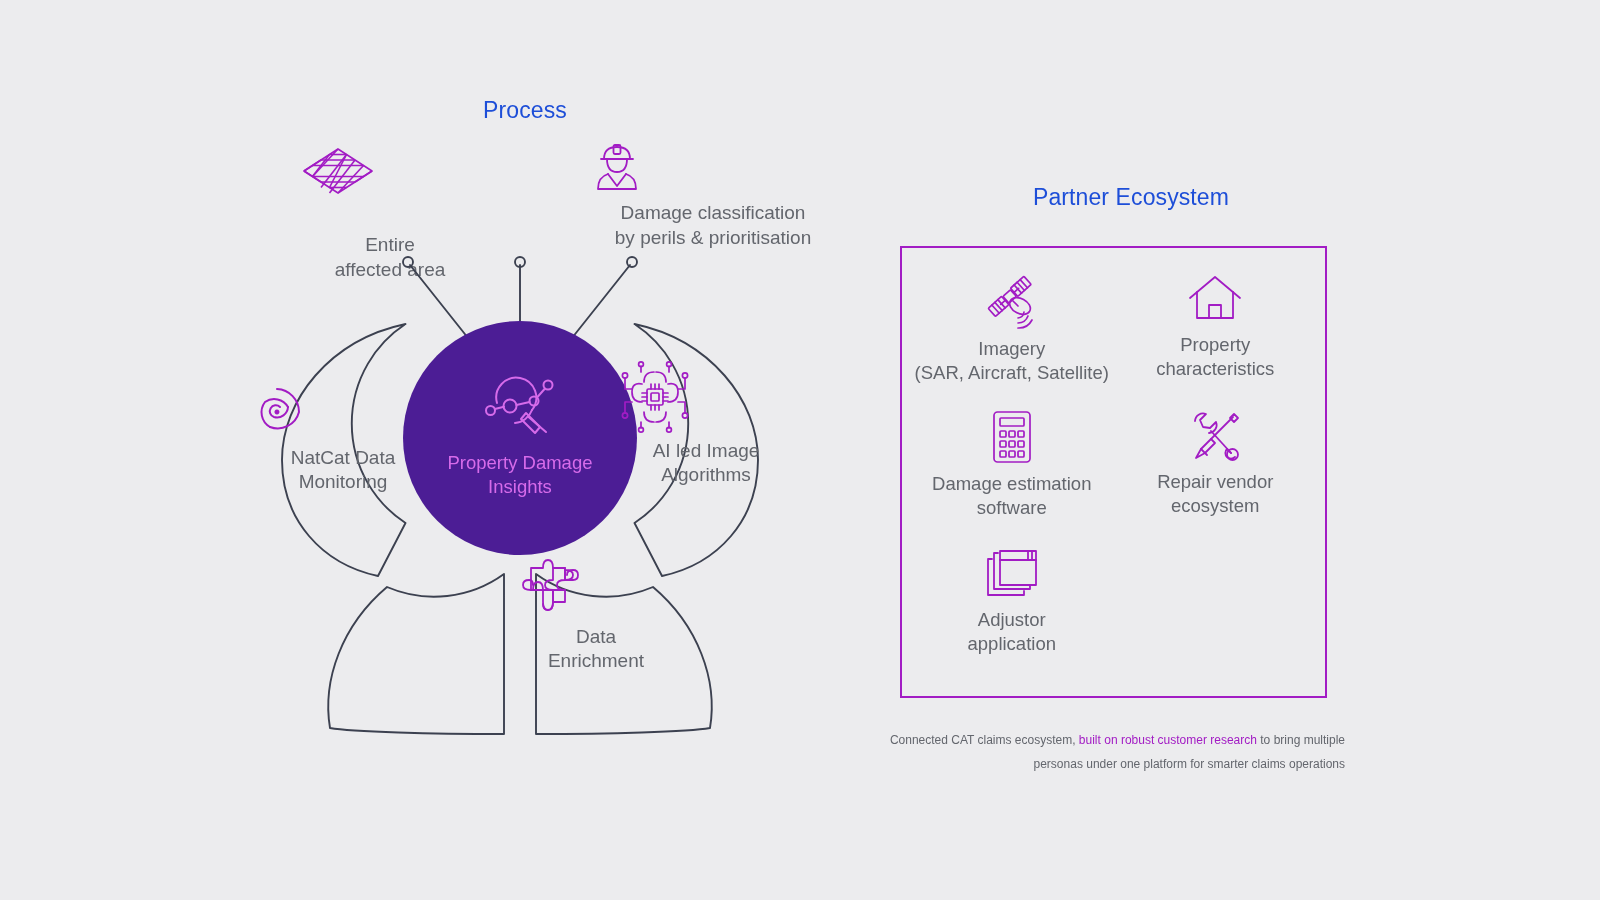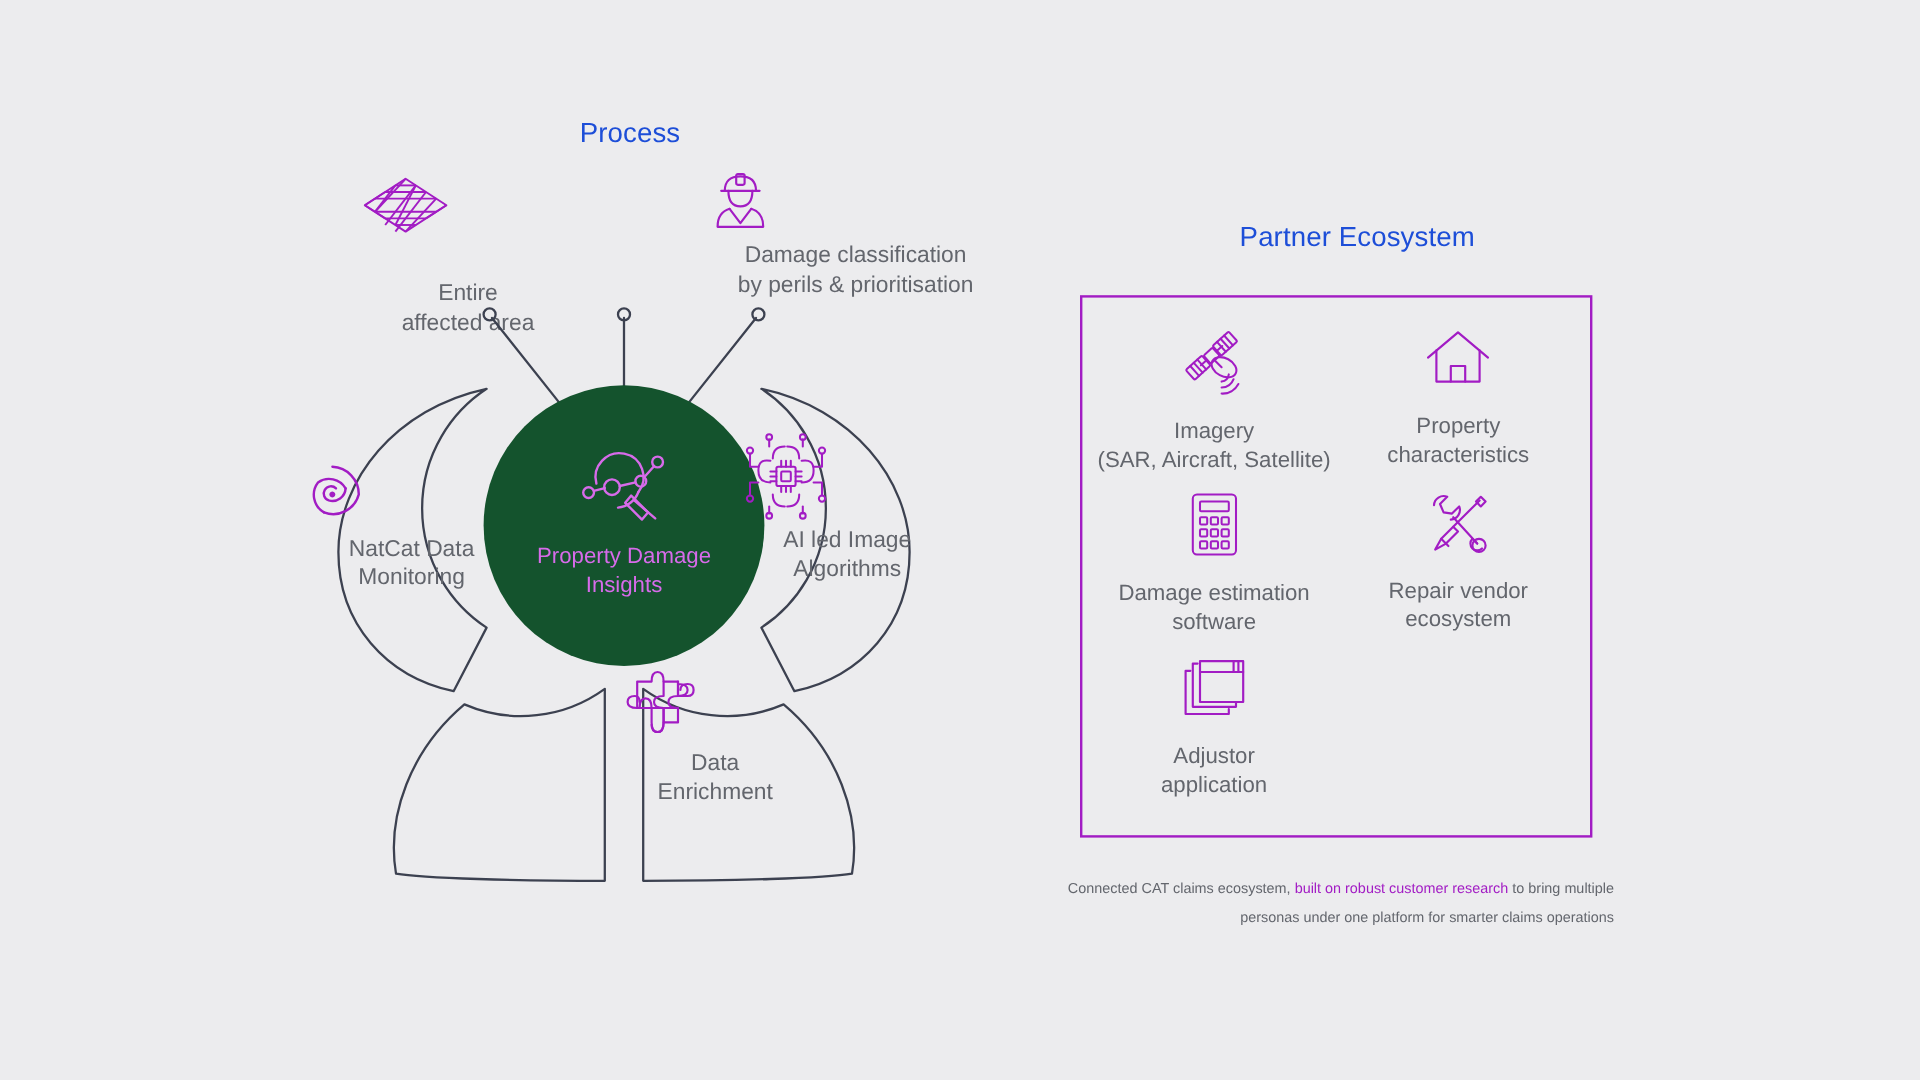--- a/index.html
+++ b/index.html
@@ -49,21 +49,21 @@
 
   
   #flower { position: absolute; left: 210px; top: 280px; }
 
   
   #center-circle {
     position: absolute;
     left: 403px; top: 321px;
     width: 234px; height: 234px;
     border-radius: 50%;
-    background: #14532d;
+    background: #4c1d95;
     display: flex;
     flex-direction: column;
     align-items: center;
     justify-content: center;
   }
   #center-circle .center-label {
     color: #d76bea;
     font-size: 18.5px;
     line-height: 24px;
     text-align: center;
@@ -99,21 +99,20 @@
     grid-template-columns: 1fr 1fr;
     grid-template-rows: 1fr 1fr 1fr;
     box-sizing: border-box;
     padding: 26px 10px 14px 10px;
   }
   .partner-cell {
     display: flex;
     flex-direction: column;
     align-items: center;
     justify-content: flex-start;
-    gap: 10px;
   }
   .partner-cell .p-icon { display: block; margin-bottom: 7px; }
   .partner-cell .p-text {
     font-size: 18.5px;
     line-height: 24px;
     text-align: center;
     color: #63666d;
     white-space: pre-line;
   }
 

